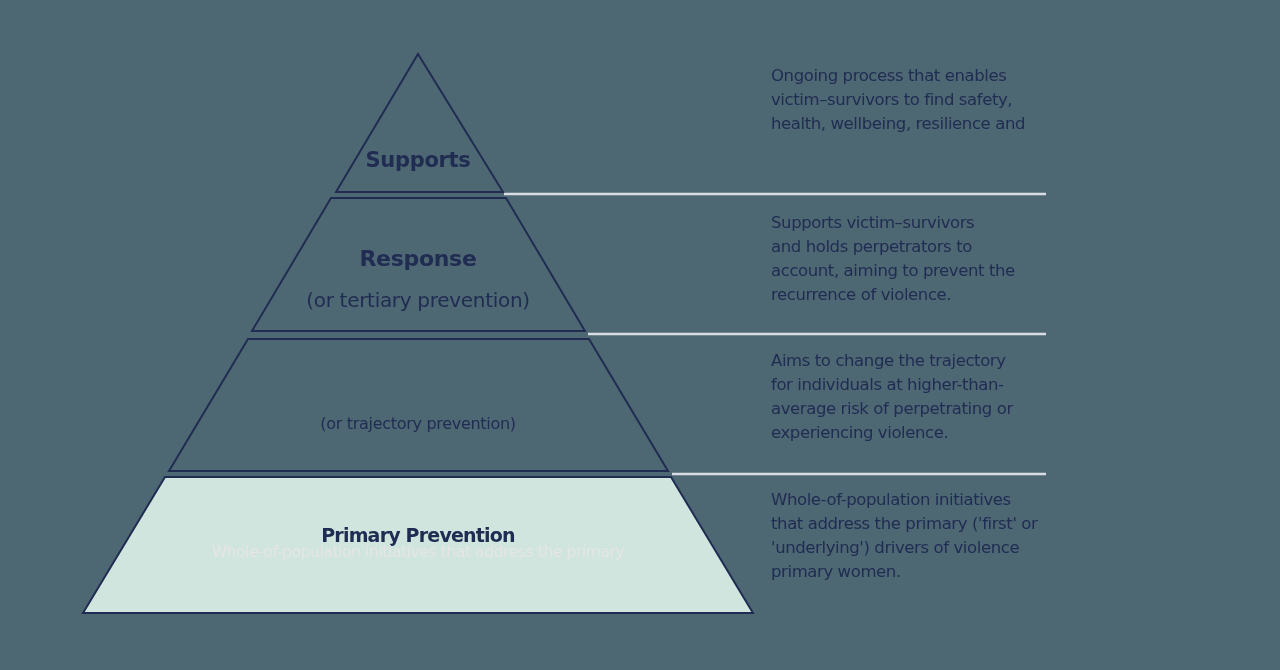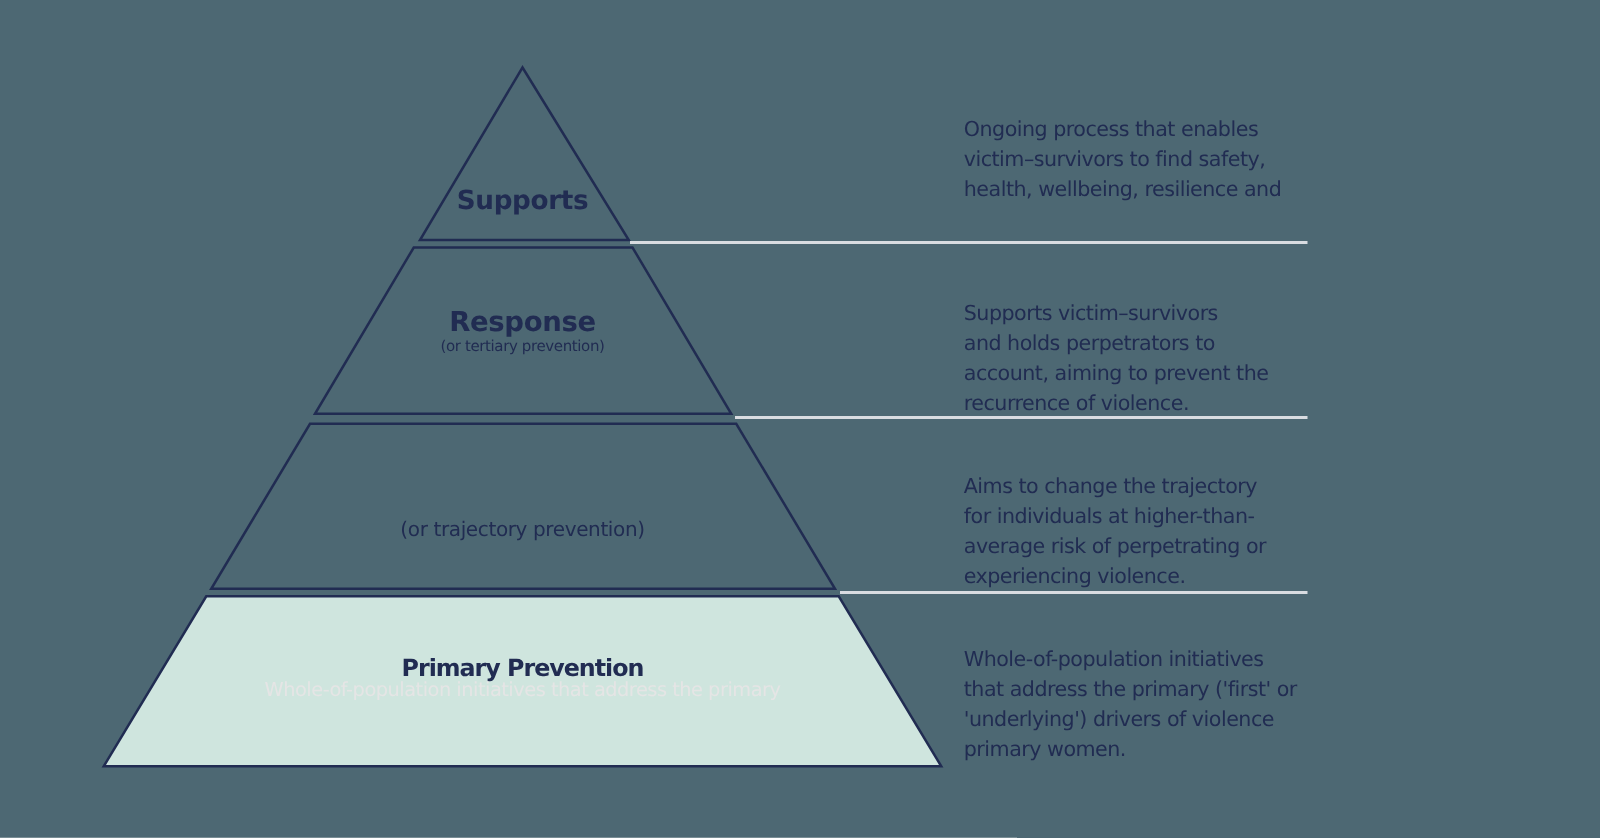--- a/index.html
+++ b/index.html
@@ -29,21 +29,21 @@
     left: 168px;
     width: 500px;
     text-align: center;
     font-weight: normal;
     color: #212c52;
     letter-spacing: -0.3px;
     white-space: nowrap;
   }
   .label-recovery  { top: 148px; font-size: 21px; }
   .label-response  { top: 246px; font-size: 22px; }
-  .sub-response    { top: 270px; font-size: 12px; }
+  .sub-response    { top: 288px; font-size: 20px; }
   .label-early     { top: 384px; font-size: 20px; }
   .sub-early       { top: 414px; font-size: 16px; }
   .label-primary   { top: 524px; font-size: 19px; letter-spacing: -0.8px; }
   .primary-body {
     position: absolute;
     left: 158px;
     top: 541px;
     width: 520px;
     text-align: center;
     font-size: 15.5px;
@@ -54,21 +54,20 @@
   .primary-body .line { white-space: nowrap; }
 
   .desc-block {
     position: absolute;
     left: 771px;
     width: 300px;
     font-size: 16.5px;
     line-height: 24px;
     letter-spacing: -0.4px;
     color: #212c52;
-    margin-top: 28px;
   }
   .desc-block .line { white-space: nowrap; }
   .desc-1 { top: 64px; }
   .desc-2 { top: 211px; }
   .desc-3 { top: 349px; }
   .desc-4 { top: 488px; }
 </style>
 </head>
 <body>
 

